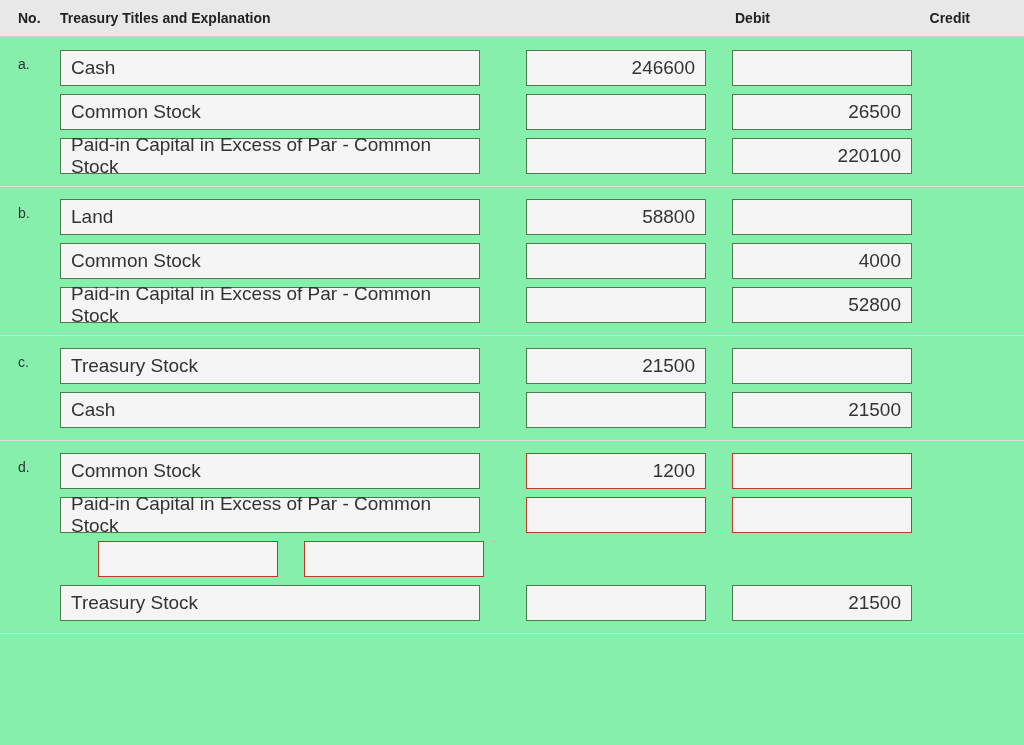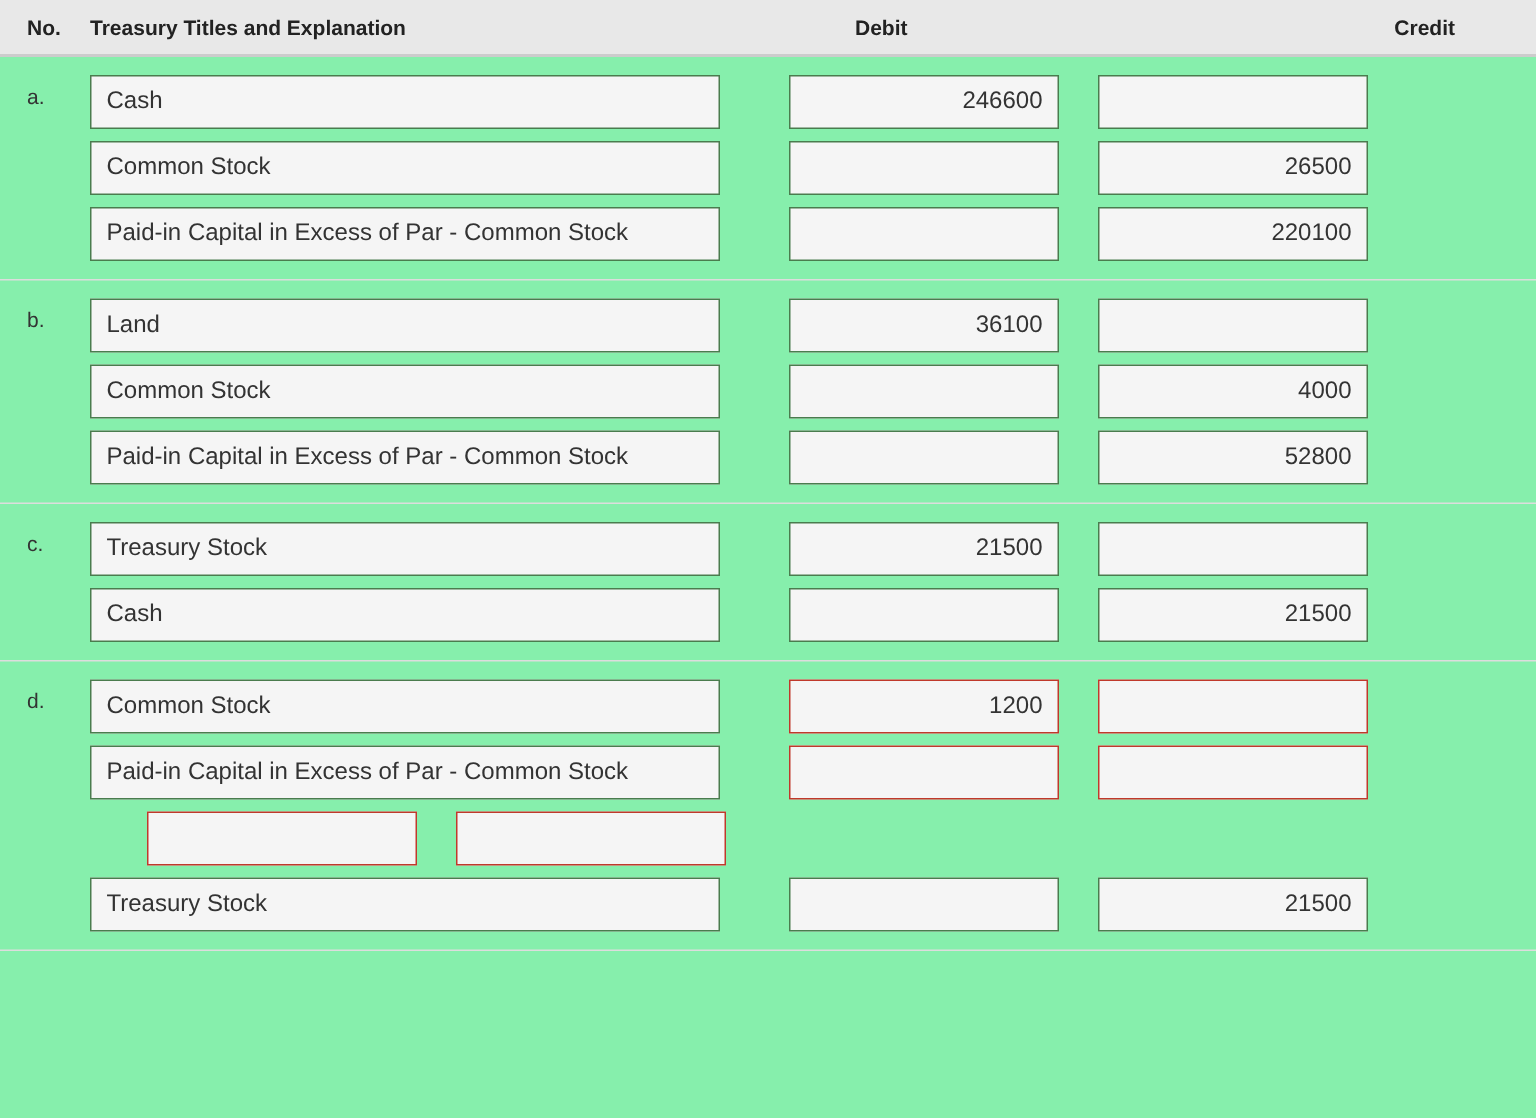--- a/index.html
+++ b/index.html
@@ -26,21 +26,21 @@
       width: 60px;
       padding-left: 18px;
       flex-shrink: 0;
     }
     .col-title {
       width: 510px;
       flex-shrink: 0;
     }
     .col-debit {
       width: 200px;
-      text-align: left;
+      text-align: right;
       flex-shrink: 0;
     }
     .col-credit {
       width: 200px;
       text-align: right;
       flex-shrink: 0;
     }
     .section {
       display: flex;
       align-items: flex-start;
@@ -68,34 +68,34 @@
       gap: 8px;
     }
     .field-title {
       width: 420px;
       height: 36px;
       border: 1.5px solid #4a7c4e;
       background: #f5f5f5;
       display: flex;
       align-items: center;
       padding-left: 10px;
-      font-size: 16px;
+      font-size: 19px;
       color: #333;
       flex-shrink: 0;
     }
     .field-value {
       width: 180px;
       height: 36px;
       border: 1.5px solid #4a7c4e;
       background: #f5f5f5;
       display: flex;
       align-items: center;
       justify-content: flex-end;
       padding-right: 10px;
-      font-size: 16px;
+      font-size: 19px;
       color: #333;
       flex-shrink: 0;
     }
     .field-value.red-border {
       border-color: #c0392b;
     }
     .spacer-col {
       width: 30px;
       flex-shrink: 0;
     }
@@ -138,21 +138,21 @@
             <div class="field-value">220100</div>
           </div>
         </div>
       </div>
       <div class="section">
         <div class="section-label">b.</div>
         <div class="section-rows">
           <div class="entry-row">
             <div class="field-title">Land</div>
             <div class="spacer-col"></div>
-            <div class="field-value">36100</div>
+            <div class="field-value">58800</div>
             <div style="width: 10px;"></div>
             <div class="field-value"></div>
           </div>
           <div class="entry-row">
             <div class="field-title">Common Stock</div>
             <div class="spacer-col"></div>
             <div class="field-value"></div>
             <div style="width: 10px;"></div>
             <div class="field-value">4000</div>
           </div>

